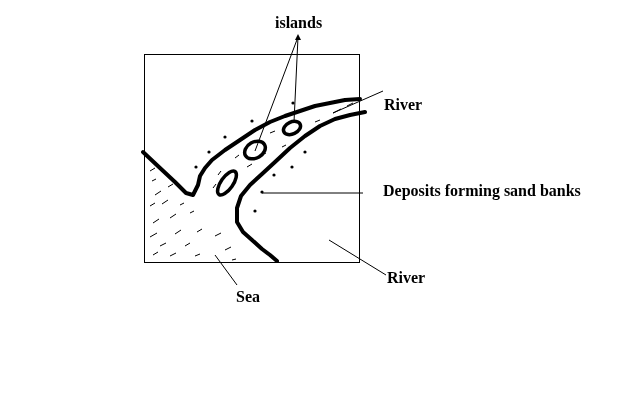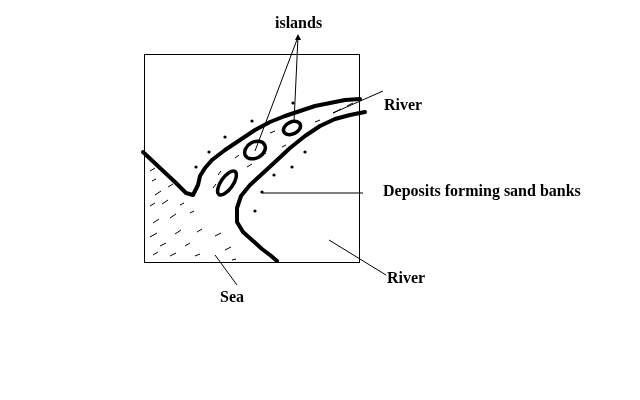--- a/index.html
+++ b/index.html
@@ -79,13 +79,13 @@
   </g>
   <g fill="#000">
     <path d="M298,34 l-3,6 l6,0 z"></path>
   </g>
 </svg>
 
 <div class="label" style="left:275px; top:15px;">islands</div>
 <div class="label" style="left:384px; top:97px;">River</div>
 <div class="label" style="left:383px; top:183px;">Deposits forming sand banks</div>
 <div class="label" style="left:387px; top:270px;">River</div>
-<div class="label" style="left:220px; top:289px;">Sea</div>
+<div class="label" style="left:236px; top:289px;">Sea</div>
 
 </body></html>

